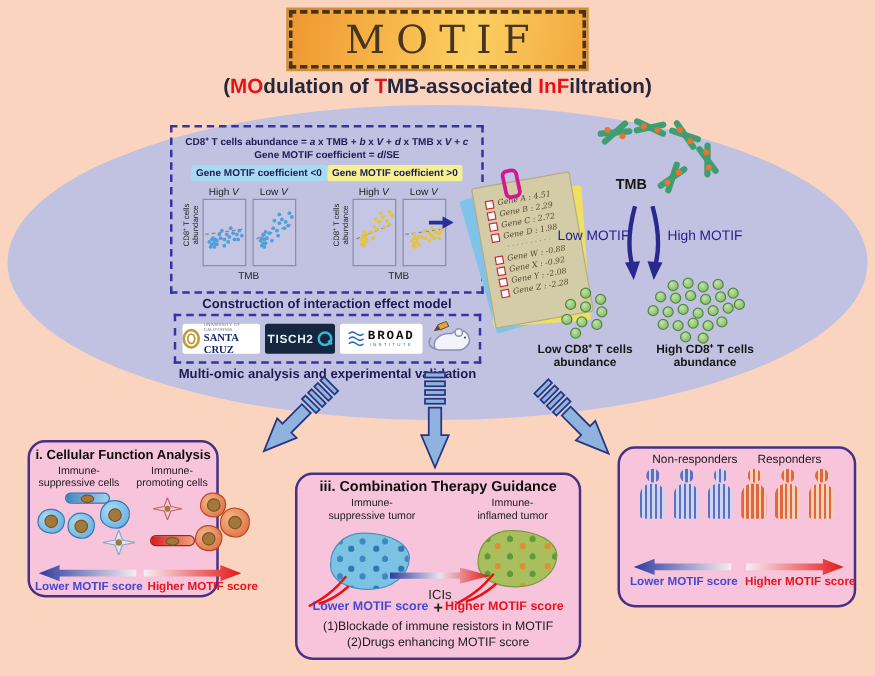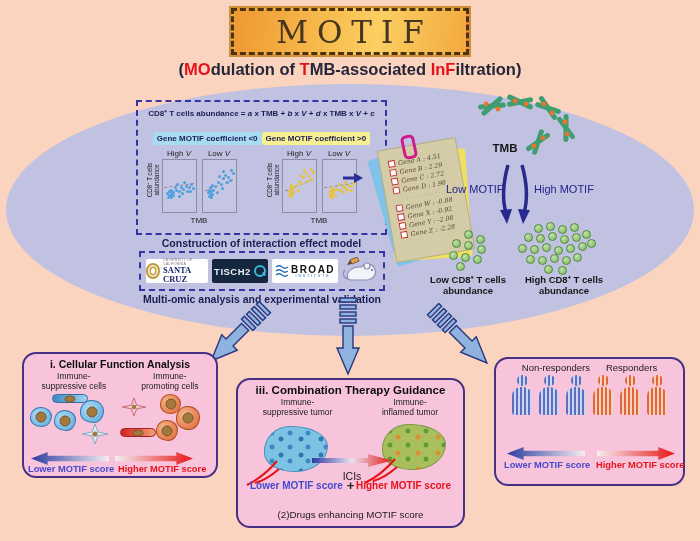--- a/index.html
+++ b/index.html
@@ -45,21 +45,21 @@
   .seal{width:12px;height:12px;border:2px solid #c09a38;border-radius:50%;box-shadow:inset 0 0 0 1.5px #fff,inset 0 0 0 3px #c09a38}
   .ucsc-lines{display:flex;flex-direction:column;line-height:4px}
   .ucsc1{font-size:3.5px;color:#777;letter-spacing:.2px}
   .ucsc2{font-family:"Liberation Serif",serif;font-size:8.5px;font-weight:bold;color:#13276b;line-height:9px}
   .logo.tisch{background:#14273e;width:56px;height:24px;gap:3px}
   .tisch-text{color:#e8eef8;font-size:9.5px;font-weight:bold;letter-spacing:.5px}
   .magnifier{width:8px;height:8px;border:2px solid #39b8d8;border-radius:50%;position:relative}
   .magnifier::after{content:"";position:absolute;left:6px;top:6px;width:4px;height:2px;background:#39b8d8;transform:rotate(45deg)}
   .logo.broad{background:#fff;width:66px;height:24px;gap:3px}
   .broad-lines{display:flex;flex-direction:column;align-items:center}
-  .broad1{font-family:Liberation Sans, sans-serif;font-size:10px;font-weight:bold;letter-spacing:1.5px;color:#111;line-height:9px}
+  .broad1{font-family:Liberation Mono, monospace;font-size:10px;font-weight:bold;letter-spacing:1.5px;color:#111;line-height:9px}
   .broad2{font-size:3.6px;color:#2b6cb0;letter-spacing:1.8px}
   .validation{position:absolute;left:112px;top:293px;width:300px;text-align:center;font-weight:bold;font-size:10.5px;color:#1c1c55}
 
   
   .to-notepad{position:absolute;left:343px;top:173px}
   .notepad{position:absolute;left:386px;top:143px;width:84px;height:118px}
   .sheet{position:absolute;border-radius:2px}
   .s-blue{left:-5px;top:5px;width:80px;height:110px;background:#7fc3e8;transform:rotate(-16deg)}
   .s-yellow{left:5px;top:8px;width:78px;height:108px;background:#efdf63;transform:rotate(-4deg)}
   .s-front{left:0;top:0;width:80px;height:114px;background:#d3cca7;border:1px solid #b5ad85;transform:rotate(-10deg);
@@ -85,21 +85,21 @@
   .high-clab{left:512px;top:274px;width:104px}
 
   
   .sarrow{position:absolute;width:80px;height:30px}
   .sa-left{left:198px;top:319px;transform:rotate(135deg)}
   .sa-mid{left:308px;top:321px;transform:rotate(90deg)}
   .sa-right{left:420px;top:321px;transform:rotate(45deg)}
 
   
   .pbox{position:absolute;background:#f8c4db;border:2.5px solid #463185;border-radius:14px;box-sizing:border-box}
-  .box-cellular{left:22px;top:352px;width:196px;height:126px}
+  .box-cellular{left:22px;top:352px;width:153px;height:126px}
   .box-combo{left:236px;top:378px;width:229px;height:150px}
   .box-ici{left:494px;top:357px;width:191px;height:129px}
   .pbox-title{text-align:center;font-weight:bold;color:#0d0d0d;margin-top:4px}
   .t-cell{font-size:10.5px}.t-combo{font-size:11.5px}.t-ici{font-size:11px}
   .cols{display:flex;justify-content:space-around;text-align:center;font-size:8.5px;color:#202020;line-height:9.5px;white-space:pre-line;margin-top:2px}
   .score-lab{position:absolute;font-weight:bold;font-size:9.3px;white-space:nowrap}
   .lower{color:#4449cf}.higher{color:#e6131c}
 
   
   .cellart{position:absolute;left:4px;top:40px;width:170px;height:56px}
@@ -151,20 +151,21 @@
 
   <div class="ellipse"></div>
 
   <div class="title-box">
     <div class="title-text">MOTIF</div>
   </div>
   <div class="subtitle"><span>(</span><span class="seg-r">MO</span><span>dulation of </span><span class="seg-r">T</span><span>MB-associated </span><span class="seg-r">In</span><span class="seg-r">F</span><span>iltration)</span></div>
 
   <div class="model-box">
     <div class="f-line f1"><span>CD8⁺ T cells abundance = </span><span class="seg-i">a</span><span> x TMB + </span><span class="seg-i">b</span><span> x </span><span class="seg-i">V</span><span> + </span><span class="seg-i">d</span><span> x TMB x </span><span class="seg-i">V</span><span> + </span><span class="seg-i">c</span></div>
+    <div class="f-line f2"><span>Gene MOTIF coefficient = </span><span class="seg-i">d</span><span>/SE</span></div>
     <div class="chips">
       <span class="chip neg">Gene MOTIF coefficient &lt;0</span>
       <span class="chip pos">Gene MOTIF coefficient &gt;0</span>
     </div>
 
     <div class="pair pleft blue">
       <div class="ylab">CD8⁺ T cells
 abundance</div>
       <div class="pcol pc1">
         <div class="panel-head"><span>High </span><span class="seg-i">V</span></div>
@@ -593,20 +594,21 @@
             <stop offset="0.5" stop-color="#e8e2ee"></stop>
             <stop offset="1" stop-color="#e61616"></stop>
           </linearGradient>
         </defs>
       <polygon points="0,4 56,4 56,0 80,6.5 56,13 56,9 0,9" fill="url(#g3)"></polygon>
     </svg>
     <div class="icis-lab">ICIs</div>
     <div class="combo-plus">+</div>
     <div class="score-lab lower combo-lower" style="position:absolute">Lower MOTIF score</div>
     <div class="score-lab higher combo-higher" style="position:absolute">Higher MOTIF score</div>
+    <div class="note note1">(1)Blockade of immune resistors in MOTIF</div>
     <div class="note note2">(2)Drugs enhancing MOTIF score</div>
   </div>
 
   <div class="pbox box-ici">
     <div class="ici-sub">
       <span>Non-responders</span>
       <span>Responders</span>
     </div>
     <div class="plist">
         <div class="person b">

